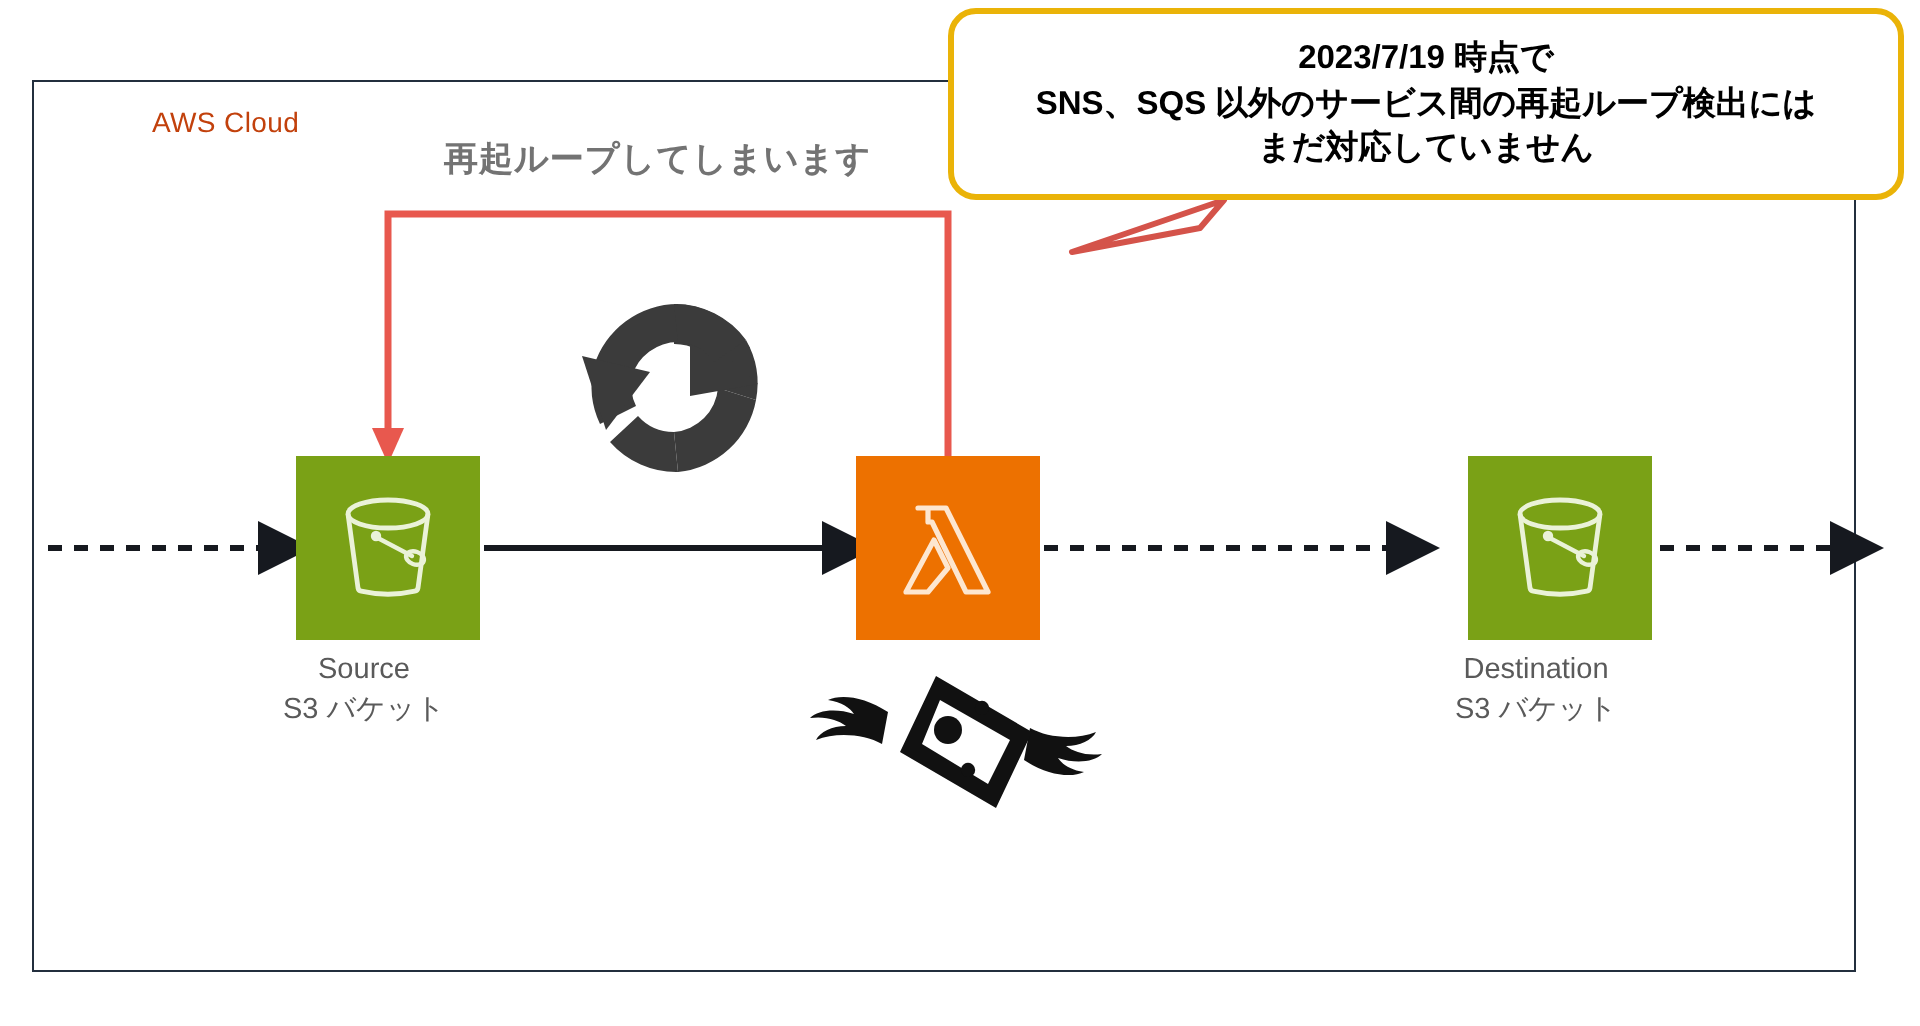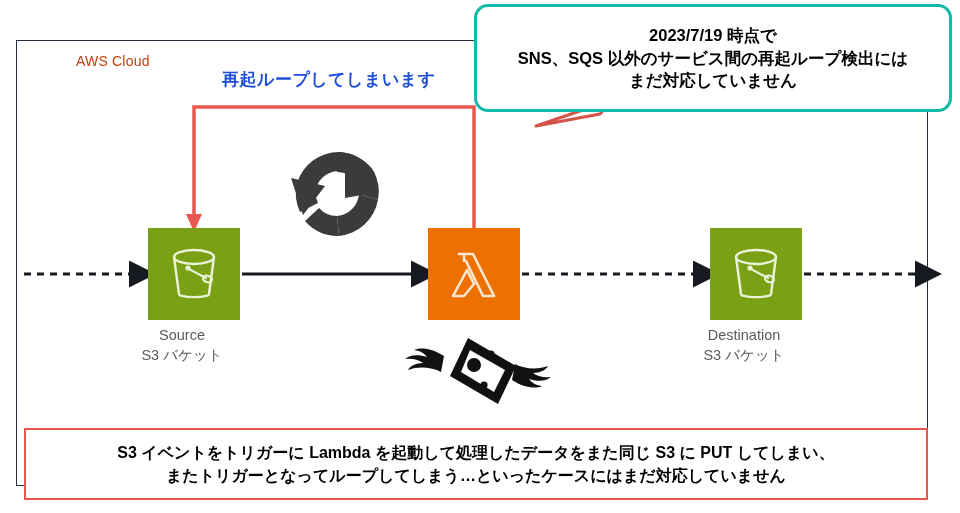--- a/index.html
+++ b/index.html
@@ -73,52 +73,52 @@
     left: 50%;
     transform: translateX(-50%);
     text-align: center;
     font-size: 14.5px;
     line-height: 1.35;
     color: #5a5a5a;
     white-space: nowrap;
   }
   #node-source { left: 148px; top: 228px; }
   #node-lambda { left: 428px; top: 228px; }
-  #node-destination { left: 710px; top: 228px; }
+  #node-destination { left: 734px; top: 228px; }
 
   
   .overlay {
     position: absolute;
     left: 0; top: 0;
     width: 960px;
     height: 513px;
     pointer-events: none;
   }
 
   
   .loop-label {
     position: absolute;
     left: 222px;
     top: 68px;
     font-size: 17px;
     font-weight: bold;
-    color: #1d4ed8;
+    color: #737373;
     white-space: nowrap;
     letter-spacing: 0.5px;
   }
 
   
   .callout {
     position: absolute;
     left: 474px;
     top: 4px;
     width: 478px;
-    height: 108px;
-    box-sizing: border-box;
-    border: 3px solid #14b8a6;
+    height: 96px;
+    box-sizing: border-box;
+    border: 3px solid #eab308;
     border-radius: 14px;
     background: #ffffff;
     display: flex;
     align-items: center;
     justify-content: center;
   }
   .callout-text {
     text-align: center;
     font-size: 16.5px;
     font-weight: bold;
@@ -279,18 +279,14 @@
   </div>
 
   <div class="loop-label">再起ループしてしまいます</div>
 
   <div class="callout">
     <div class="callout-text">2023/7/19 時点で
 SNS、SQS 以外のサービス間の再起ループ検出には
 まだ対応していません</div>
   </div>
 
-  <div class="note-box">
-    <div class="note-text">S3 イベントをトリガーに Lambda を起動して処理したデータをまた同じ S3 に PUT してしまい、
-またトリガーとなってループしてしまう…といったケースにはまだ対応していません</div>
-  </div>
 
 </div>
 
 </body></html>

